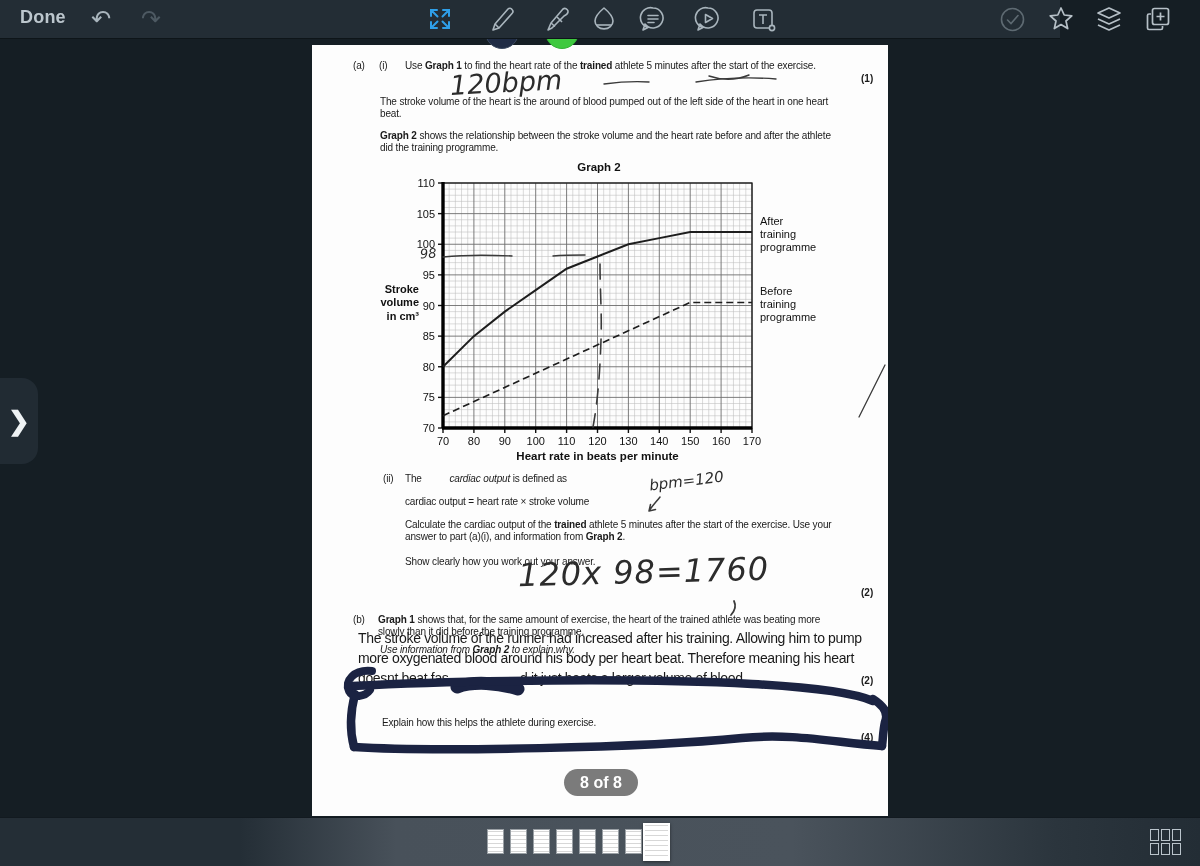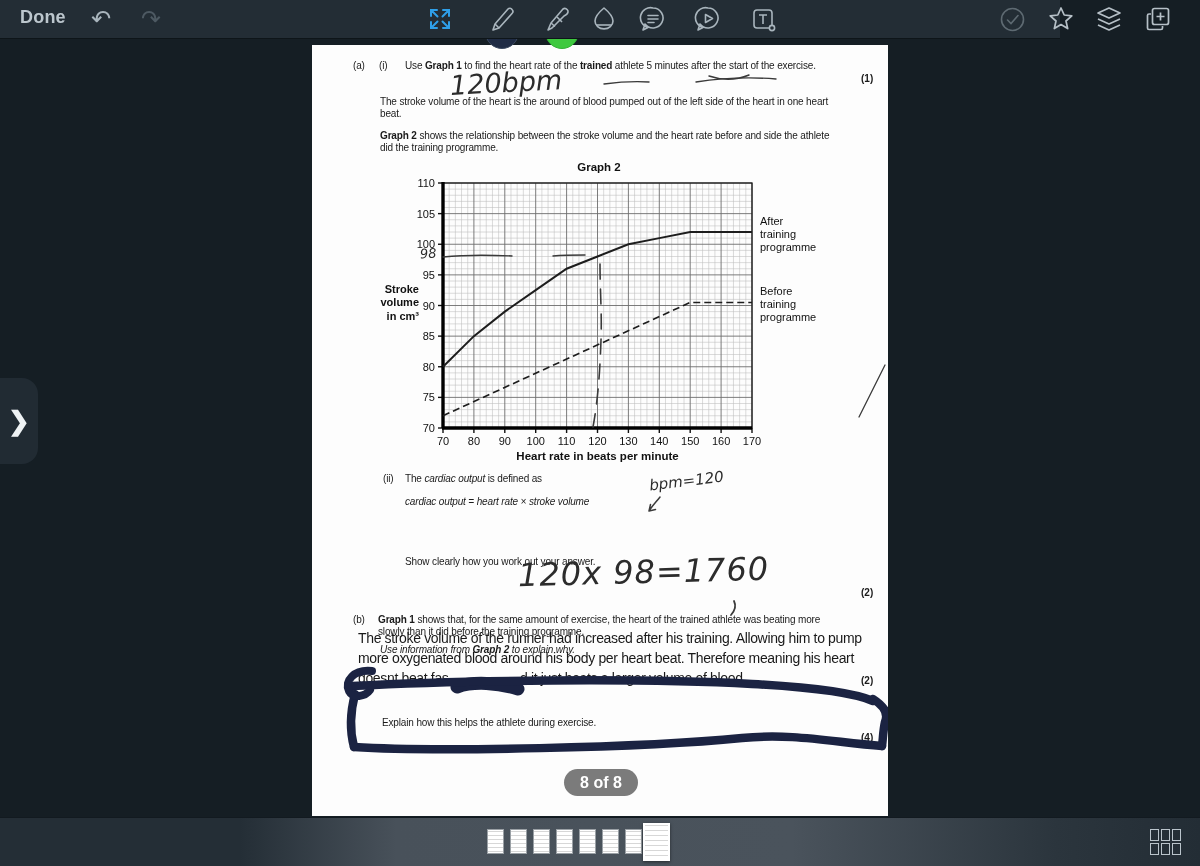--- a/index.html
+++ b/index.html
@@ -137,21 +137,21 @@
       </div>
 
     <div class="page">
 
       <div class="ptext" style="left:41px;top:15px;">(a)</div>
       <div class="ptext" style="left:67px;top:15px;">(i)</div>
       <div class="ptext nowrap" style="left:93px;top:15px;"><span>Use </span><span style="font-weight: bold;">Graph 1</span><span> to find the heart rate of the </span><span style="font-weight: bold;">trained</span><span> athlete 5 minutes after the start of the exercise.</span></div>
       <div class="mark" style="left:549px;top:28px;">(1)</div>
 
       <div class="ptext" style="left:68px;top:51px;width:462px;">The stroke volume of the heart is the around of blood pumped out of the left side of the heart in one heart beat.</div>
-      <div class="ptext" style="left:68px;top:85px;width:462px;"><span style="font-weight: bold;">Graph 2</span><span> shows the relationship between the stroke volume and the heart rate before and side the athlete did the training programme.</span></div>
+      <div class="ptext" style="left:68px;top:85px;width:462px;"><span style="font-weight: bold;">Graph 2</span><span> shows the relationship between the stroke volume and the heart rate before and after the athlete did the training programme.</span></div>
 
       <div class="gtitle">Graph 2</div>
       <svg id="graph-svg" class="graphsvg" width="500" height="320" viewBox="0 0 500 320">
           <line x1="77.18" y1="10" x2="77.18" y2="255" stroke="#bdbdbd" stroke-width="0.55"></line>
           <line x1="83.36" y1="10" x2="83.36" y2="255" stroke="#bdbdbd" stroke-width="0.55"></line>
           <line x1="89.53999999999999" y1="10" x2="89.53999999999999" y2="255" stroke="#bdbdbd" stroke-width="0.55"></line>
           <line x1="95.72" y1="10" x2="95.72" y2="255" stroke="#bdbdbd" stroke-width="0.55"></line>
           <line x1="108.08" y1="10" x2="108.08" y2="255" stroke="#bdbdbd" stroke-width="0.55"></line>
           <line x1="114.25999999999999" y1="10" x2="114.25999999999999" y2="255" stroke="#bdbdbd" stroke-width="0.55"></line>
           <line x1="120.44" y1="10" x2="120.44" y2="255" stroke="#bdbdbd" stroke-width="0.55"></line>
@@ -285,22 +285,23 @@
           <line x1="70" y1="255" x2="380" y2="255" stroke="#000" stroke-width="3.4"></line>
           <polyline points="71,193.75 101.9,163.125 132.8,138.625 163.7,117.1875 194.6,95.75 225.5,83.5 256.4,71.25 287.3,65.125 318.2,59 380,59" fill="none" stroke="#1d1d1d" stroke-width="2"></polyline>
           <text x="388" y="52" font-size="11" fill="#111" font-family="Liberation Sans, sans-serif"><tspan x="388">After</tspan><tspan x="388" dy="13">training</tspan><tspan x="388" dy="13">programme</tspan></text>
           <polyline points="71,242.75 318.2,129.4375 380,129.4375" fill="none" stroke="#1d1d1d" stroke-width="1.6" stroke-dasharray="7,4"></polyline>
           <text x="388" y="122.4375" font-size="11" fill="#111" font-family="Liberation Sans, sans-serif"><tspan x="388">Before</tspan><tspan x="388" dy="13">training</tspan><tspan x="388" dy="13">programme</tspan></text>
           <text x="225.5" y="287" text-anchor="middle" font-size="11.5" font-weight="bold" fill="#111" font-family="Liberation Sans, sans-serif">Heart rate in beats per minute</text>
           <text x="47" y="119.5" text-anchor="end" font-size="11" font-weight="bold" fill="#111" font-family="Liberation Sans, sans-serif"><tspan x="47">Stroke</tspan><tspan x="47" dy="13.5">volume</tspan><tspan x="47" dy="13.5">in cm³</tspan></text>
         </svg>
 
       <div class="ptext" style="left:71px;top:428px;">(ii)</div>
-      <div class="ptext nowrap" style="left:93px;top:428px;"><span>The </span><span style="font-style: italic;">cardiac output</span><span> is defined as</span></div>
-      <div class="ptext nowrap" style="left:93px;top:451px;font-style:italic;">cardiac output = heart rate × stroke volume</div>
+      <div class="ptext nowrap" style="left:93px;top:428px;"><span>The </span><span style="font-style: italic; margin-left: 25px;">cardiac output</span><span> is defined as</span></div>
+      <div class="ptext nowrap" style="left:93px;top:451px;">cardiac output = heart rate × stroke volume</div>
+      <div class="ptext" style="left:93px;top:474px;width:445px;"><span>Calculate the cardiac output of the </span><span style="font-weight: bold;">trained</span><span> athlete 5 minutes after the start of the exercise. Use your answer to part (a)(i), and information from </span><span style="font-weight: bold;">Graph 2</span><span>.</span></div>
       <div class="ptext nowrap" style="left:93px;top:511px;">Show clearly how you work out your answer.</div>
       <div class="mark" style="left:549px;top:542px;">(2)</div>
 
       <div class="ptext" style="left:41px;top:569px;">(b)</div>
       <div class="ptext" style="left:66px;top:569px;width:452px;"><span style="font-weight: bold;">Graph 1</span><span> shows that, for the same amount of exercise, the heart of the trained athlete was beating more slowly than it did before the training programme.</span></div>
       <div class="ptext nowrap" style="left:68px;top:599px;font-style:italic;"><span>Use information from </span><span style="font-weight: bold;">Graph 2</span><span> to explain why.</span></div>
       <div class="mark" style="left:549px;top:630px;">(2)</div>
       <div class="ptext nowrap" style="left:70px;top:672px;">Explain how this helps the athlete during exercise.</div>
       <div class="mark" style="left:549px;top:687px;">(4)</div>
 

